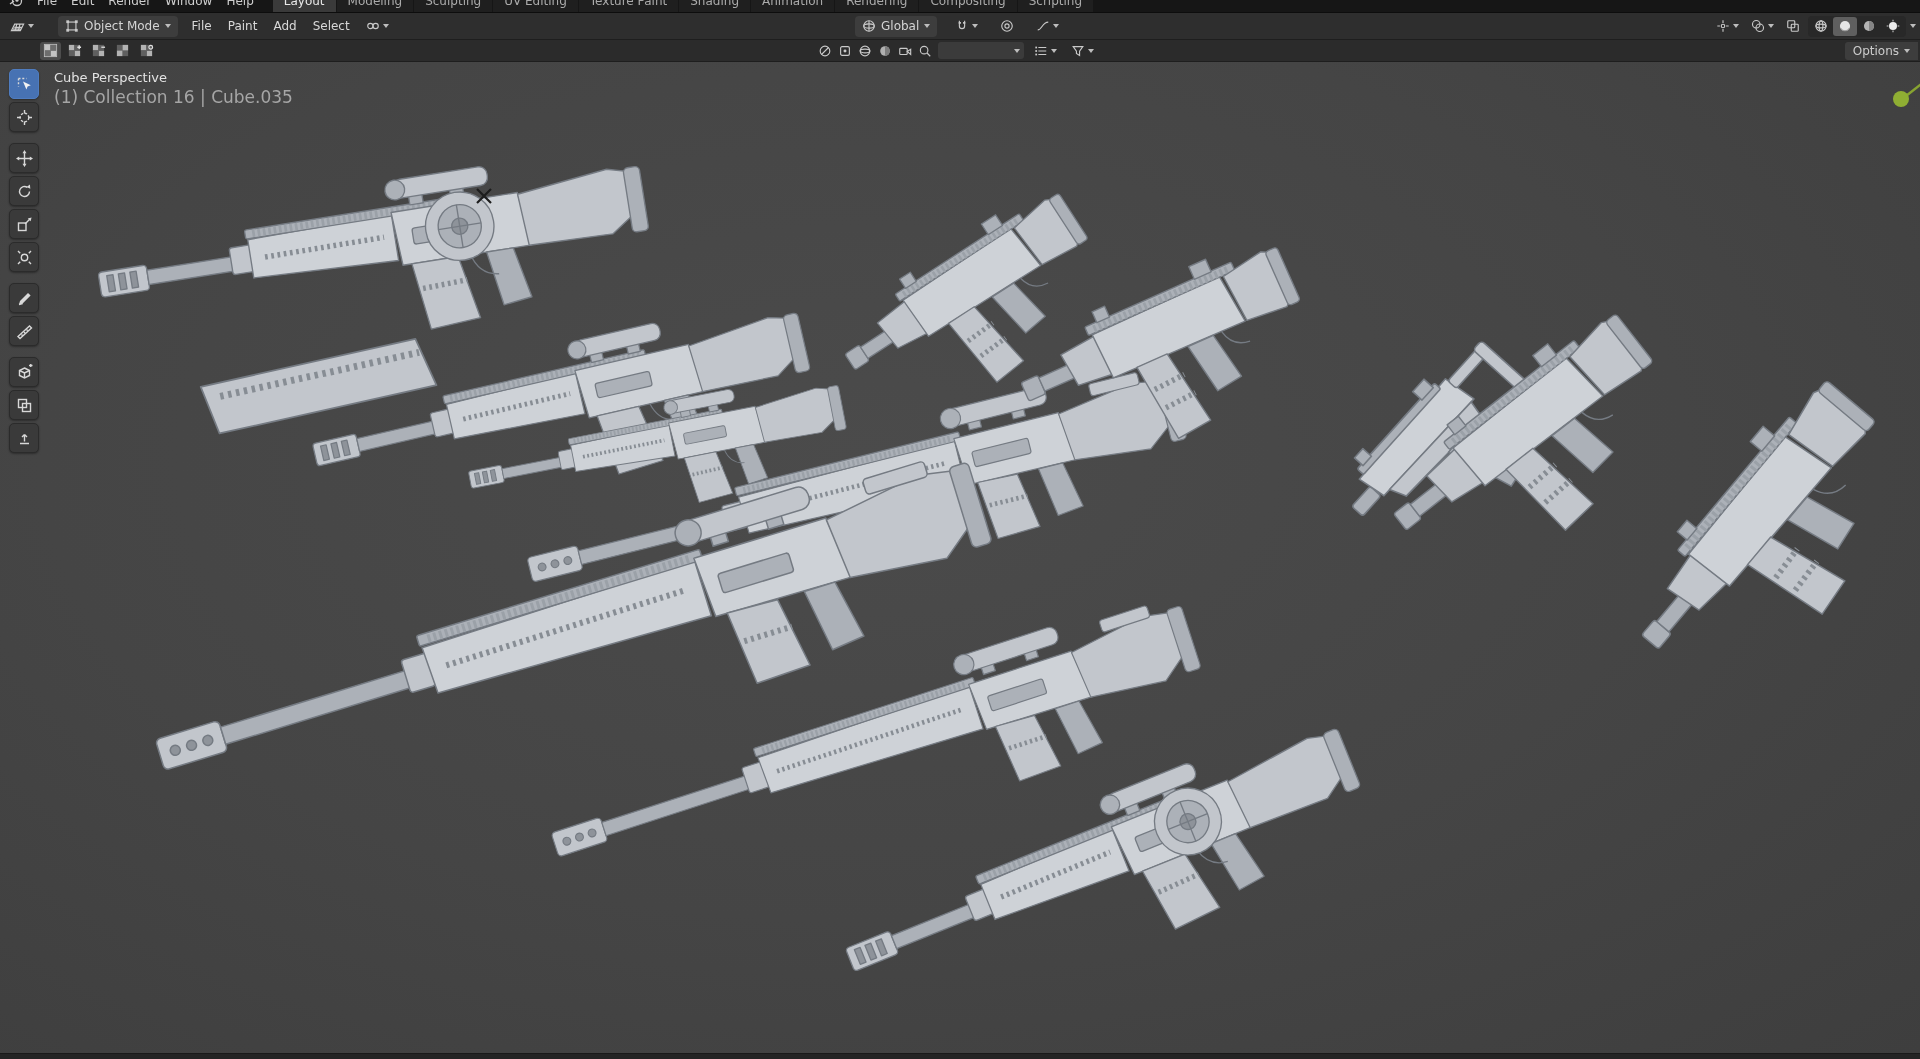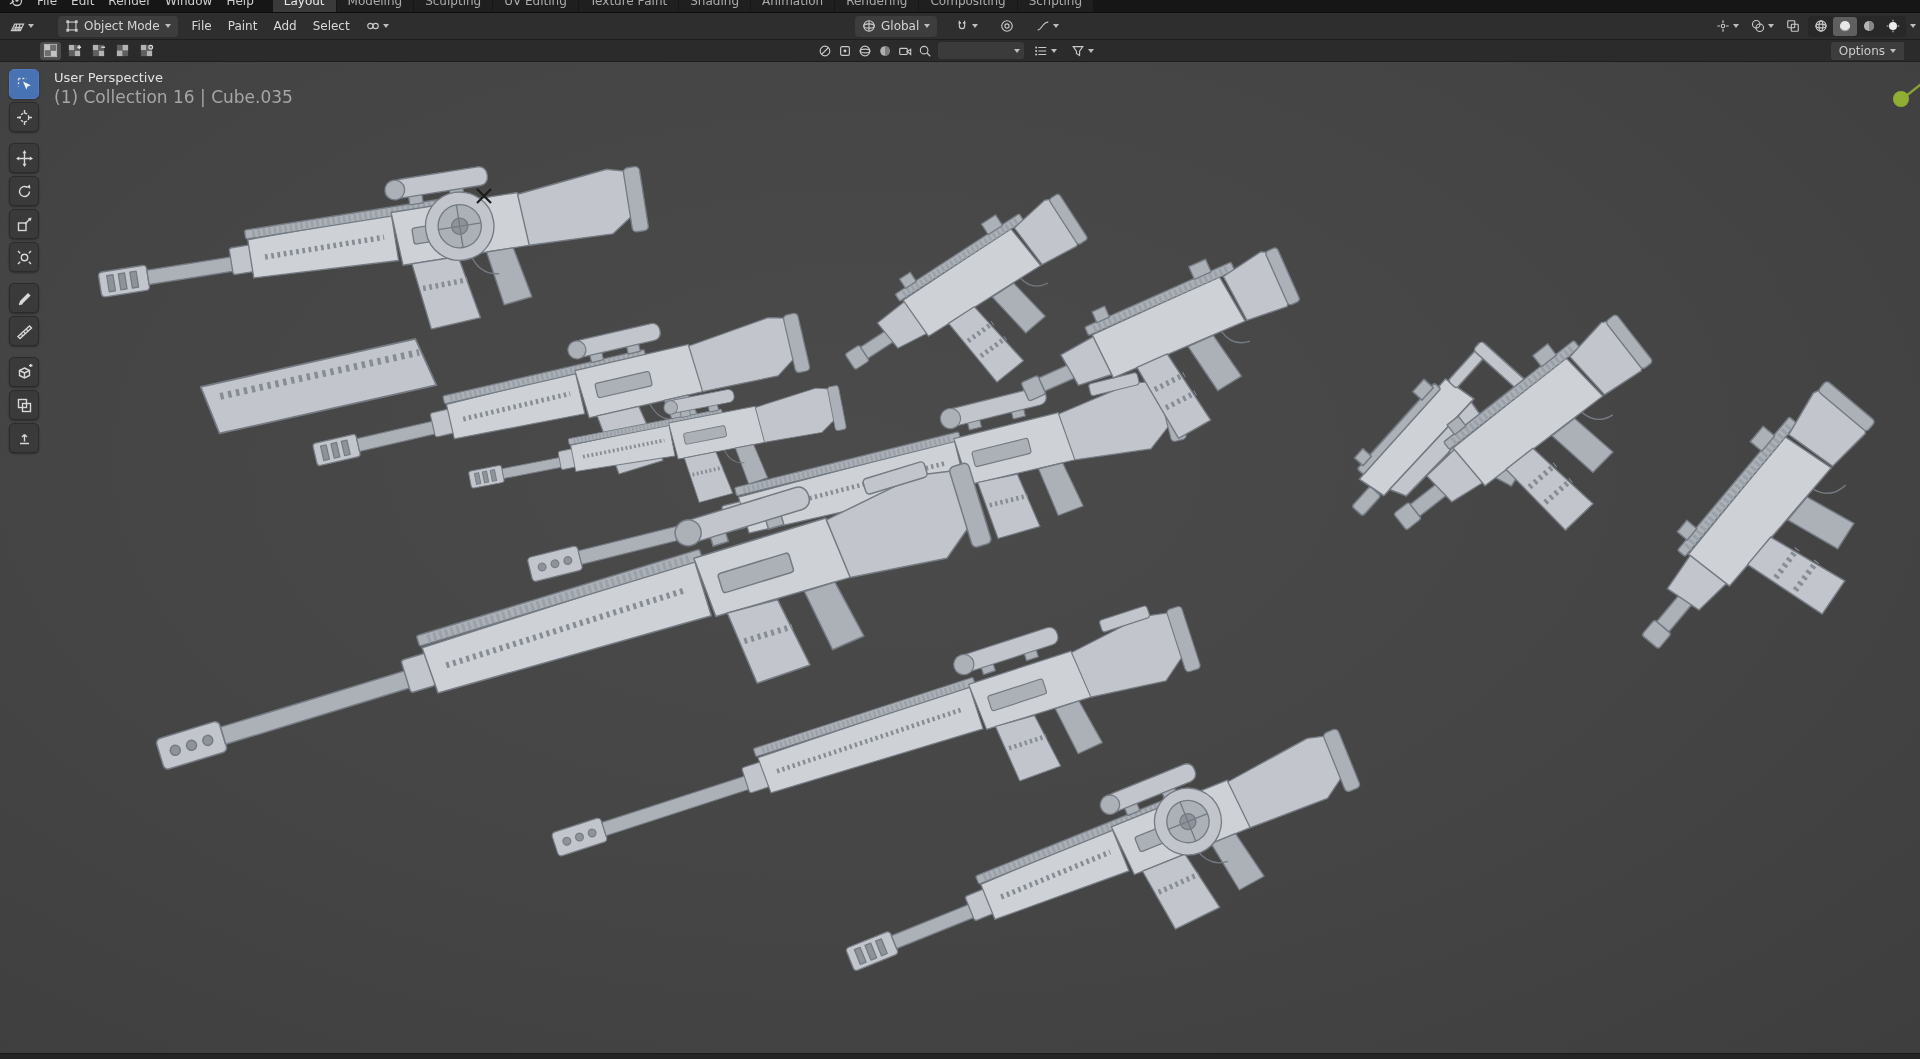--- a/index.html
+++ b/index.html
@@ -33,21 +33,21 @@
   .shade-btn{width:24px;height:19px;display:flex;align-items:center;justify-content:center;border-radius:3px}
   .shade-btn.active{background:#5f5f5f}
 
   
   .th{height:22px;background:#2b2b2b;border-bottom:1px solid #1e1e1e;display:flex;align-items:center;
     position:relative;color:#cccccc;font-size:12px}
   .mode-icons{display:flex;gap:3px;margin-left:40px}
   .mbtn{width:21px;height:18px;display:flex;align-items:center;justify-content:center;border-radius:3px}
   .mbtn.active{background:#4d4d4d}
   .th-center{position:absolute;left:818px;display:flex;align-items:center;gap:6px}
-  .th-right{position:absolute;right:16px;display:flex;align-items:center}
+  .th-right{position:absolute;right:2px;display:flex;align-items:center}
   .options-btn{height:18px;border-radius:3px 0 0 3px;background:#3d3d3d;padding:0 8px;gap:5px;display:inline-flex;align-items:center}
   .ddbox{width:86px;height:17px;background:#3b3b3b;border-radius:3px;display:inline-flex;align-items:center;
     justify-content:flex-end;padding:0 4px}
 
   
   .viewport{position:relative;height:991px;overflow:hidden;
     background:radial-gradient(ellipse at 45% 40%, #4b4b4b 0%, #454545 55%, #3e3e3e 100%)}
   .scene{position:absolute;left:0;top:0}
   .ov1{position:absolute;left:54px;top:8px;font-size:13px;color:#e2e2e2}
   .ov2{position:absolute;left:54px;top:25px;font-size:17px;color:#a6a6a6}
@@ -566,21 +566,21 @@
             <rect x="6.5" y="6.5" width="8" height="8"></rect>
           </svg>
       </div>
       <div class="tool">
         <svg width="17" height="17" viewBox="0 0 17 17" class="ticn">
             <path d="M4 13.5h9M8.5 11.5V4.5M8.5 4.5L6 7M8.5 4.5L11 7"></path>
           </svg>
       </div>
     </div>
 
-    <div class="ov1">User Perspective</div>
+    <div class="ov1">Cube Perspective</div>
     <div class="ov2">(1) Collection 16 | Cube.035</div>
 
     <div class="nav-gizmo">
       <svg width="56" height="56" viewBox="0 0 56 56">
         <line x1="50" y1="8" x2="22" y2="30" stroke="#87a330" stroke-width="2.5"></line>
         <circle cx="17" cy="33" r="8" fill="#8fae33"></circle>
         <circle cx="44" cy="47" r="6.5" fill="none" stroke="#b9b9b9" stroke-width="2"></circle>
       </svg>
     </div>
   </div>

